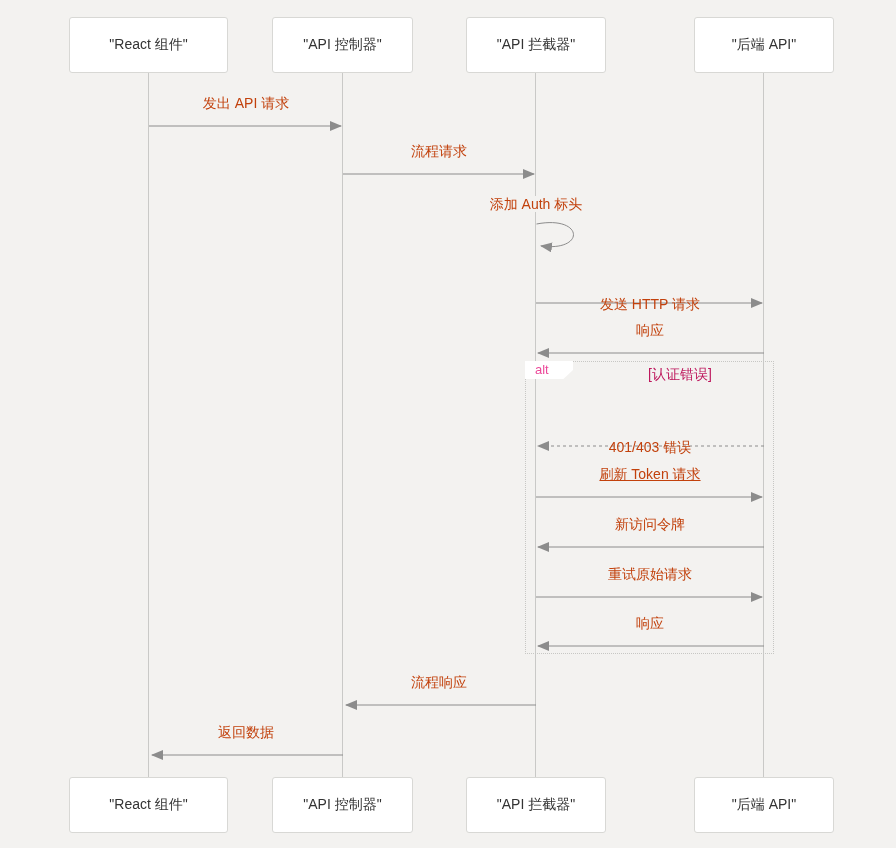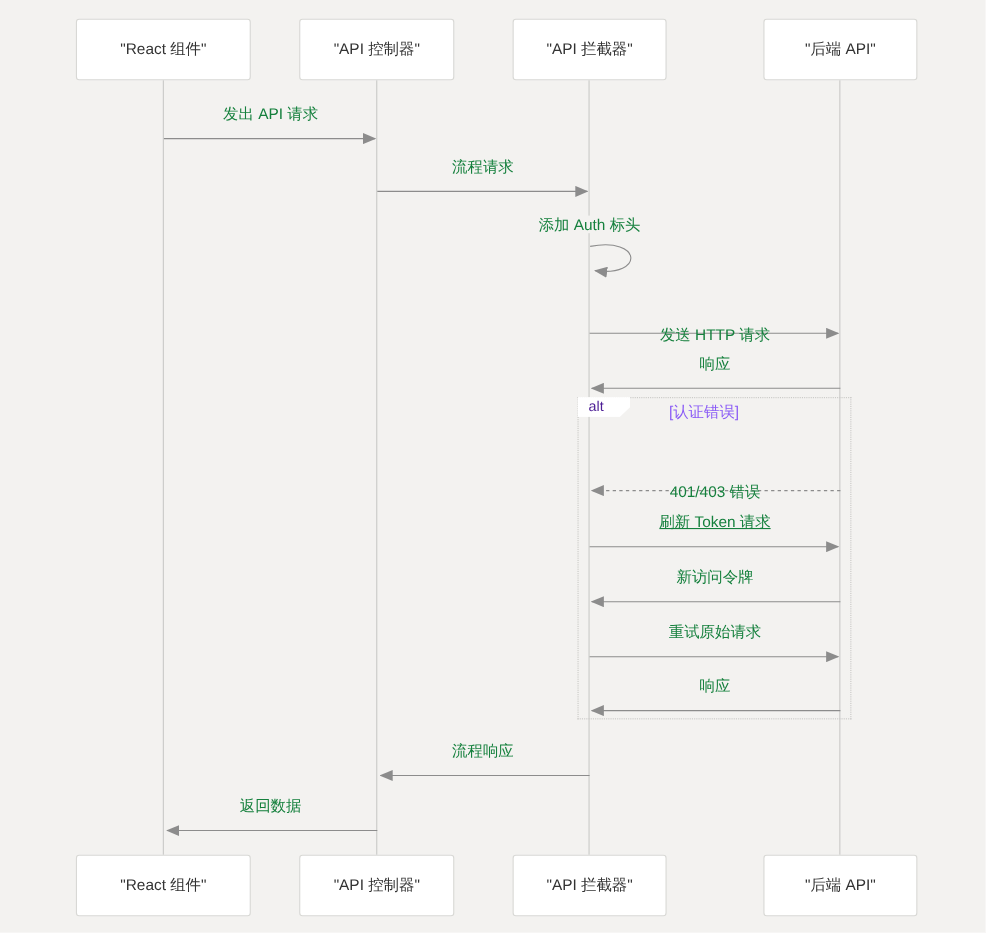--- a/index.html
+++ b/index.html
@@ -34,21 +34,21 @@
     color: #333;
     z-index: 3;
     box-sizing: content-box;
   }
   .msg-label {
     position: absolute;
     transform: translateX(-50%);
     font-size: 14px;
     line-height: 16px;
     white-space: nowrap;
-    color: #15803d;
+    color: #c2410c;
     z-index: 3;
   }
   .self-label {
     background: #f3f2f0;
     padding: 0 2px;
   }
   .alt-frame {
     position: absolute;
     left: 525px;
     top: 361px;
@@ -63,32 +63,32 @@
     left: 525px;
     top: 361px;
     width: 48px;
     height: 18px;
     background: #ffffff;
     clip-path: polygon(0 0, 100% 0, 100% 50%, 80% 100%, 0 100%);
     font-size: 13px;
     line-height: 18px;
     padding-left: 10px;
     box-sizing: border-box;
-    color: #4c1d95;
+    color: #ec4899;
     z-index: 3;
   }
   .alt-condition {
     position: absolute;
-    left: 640px;
+    left: 680px;
     top: 366px;
     transform: translateX(-50%);
     font-size: 14px;
     line-height: 16px;
     white-space: nowrap;
-    color: #8b5cf6;
+    color: #be185d;
     z-index: 3;
   }
 </style>
 </head>
 <body>
 
 <div class="canvas">
 
   <div class="alt-frame"></div>
 

